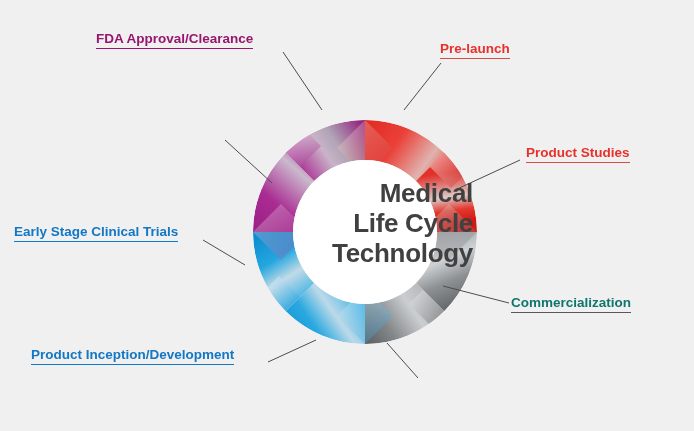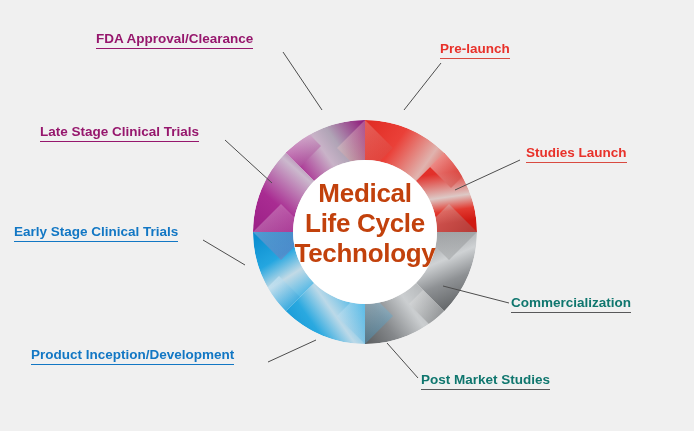--- a/index.html
+++ b/index.html
@@ -23,29 +23,29 @@
   .diagram-svg {
     position: absolute;
     left: 0;
     top: 0;
     width: 694px;
     height: 431px;
   }
   
   .center-title {
     position: absolute;
-    left: 273px;
+    left: 289px;
     top: 178px;
     width: 184px;
-    text-align: center;
+    text-align: right;
     font-family: "Liberation Sans", sans-serif;
     font-weight: bold;
     font-size: 26px;
     line-height: 30px;
-    color: #c2410c;
+    color: #404040;
     letter-spacing: -0.3px;
     pointer-events: none;
   }
   .center-title .ln { display: block; white-space: nowrap; }
 
   
   .label {
     position: absolute;
     font-family: "Liberation Sans", sans-serif;
     font-weight: bold;
@@ -251,42 +251,34 @@
     <span class="txt">FDA Approval/Clearance</span>
     <span class="rule"></span>
   </div>
 
   <div class="label c-red" style="left:440px; top:41px;">
     <span class="txt">Pre-launch</span>
     <span class="rule"></span>
   </div>
 
   <div class="label c-red" style="left:526px; top:145px;">
-    <span class="txt">Studies Launch</span>
+    <span class="txt">Product Studies</span>
     <span class="rule"></span>
   </div>
 
   <div class="label c-gray" style="left:511px; top:295px;">
     <span class="txt">Commercialization</span>
     <span class="rule"></span>
   </div>
 
-  <div class="label c-gray" style="left:421px; top:372px;">
-    <span class="txt">Post Market Studies</span>
-    <span class="rule"></span>
-  </div>
 
   <div class="label c-blue" style="left:31px; top:347px;">
     <span class="txt">Product Inception/Development</span>
     <span class="rule"></span>
   </div>
 
   <div class="label c-blue" style="left:14px; top:224px;">
     <span class="txt">Early Stage Clinical Trials</span>
     <span class="rule"></span>
   </div>
 
-  <div class="label c-purple" style="left:40px; top:124px;">
-    <span class="txt">Late Stage Clinical Trials</span>
-    <span class="rule"></span>
-  </div>
 
 </div>
 
 </body></html>

